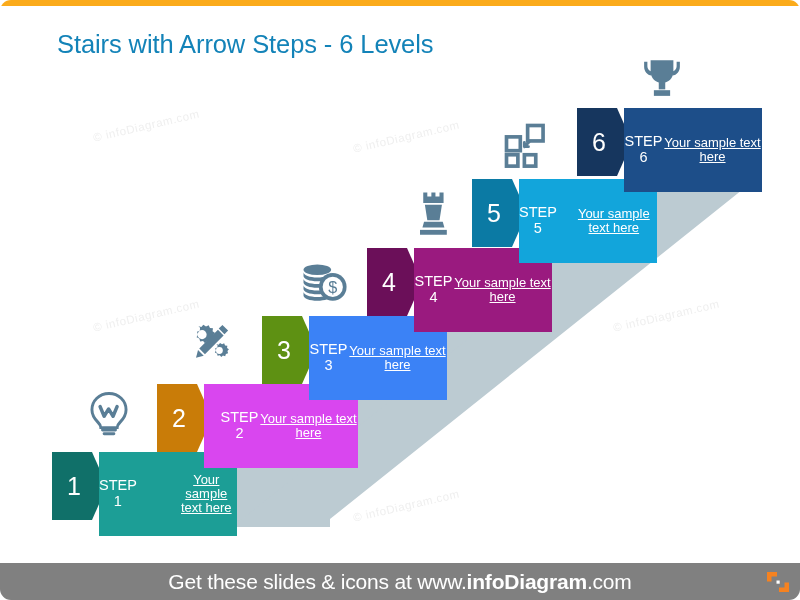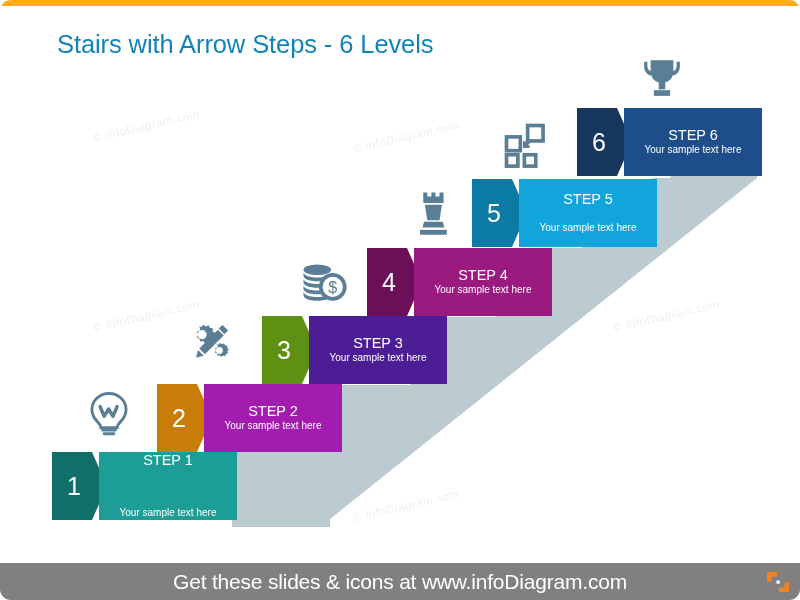--- a/index.html
+++ b/index.html
@@ -97,37 +97,38 @@
     color: #ffffff;
     font-size: 25px;
     font-family: "Liberation Sans", sans-serif;
     z-index: 3;
   }
   .step .body {
     position: absolute;
     left: 47px;
     top: 0;
     width: 138px;
-    height: 68px;
+    height: 84px;
     display: flex;
-    flex-direction: column;
+    flex-direction: row;
     align-items: center;
     justify-content: center;
     color: #ffffff;
-    text-align: left;
+    text-align: center;
     line-height: 1.08;
     z-index: 2;
   }
   .step .body .hd {
     font-size: 14.5px;
     margin-bottom: 1px;
   }
   .step .body .tx {
-    font-size: 10px;
+    font-size: 13px;
     max-width: 125px;
+    text-decoration: underline;
   }
 
   
   .step-icon {
     position: absolute;
     width: 52px;
     height: 52px;
   }
   .step-icon svg {
     width: 100%;
@@ -147,21 +148,21 @@
     align-items: center;
     justify-content: center;
   }
   .footer-text {
     color: #ffffff;
     font-size: 21px;
     font-family: "Liberation Sans", sans-serif;
     letter-spacing: -0.2px;
     white-space: nowrap;
   }
-  .footer-text b { font-weight: normal; }
+  .footer-text b { font-weight: bold; }
   .footer-logo {
     position: absolute;
     right: 9px;
     top: 50%;
     transform: translateY(-50%);
     width: 26px;
     height: 26px;
   }
 </style>
 </head>
@@ -205,21 +206,21 @@
           <path d="M26 57.5 h12" stroke-linecap="round"></path>
         </g>
         <path d="M21 24 l5 12 5.5-9 5.5 9 5-12" fill="none" stroke="#5A7E96" stroke-width="4.2" stroke-linejoin="round" stroke-linecap="round"></path>
       </svg>
     </div>
 
     <div class="step" style="left:157px; top:384px;">
       <svg class="arrow-head" viewBox="0 0 55 68" preserveAspectRatio="none">
         <polygon points="0,0 40,0 55,34 40,68 0,68" fill="#C97C08"></polygon>
       </svg>
-      <div class="body" style="background:#a21caf;">
+      <div class="body" style="background:#d946ef;padding-left:16px;">
         <div class="hd">STEP 2</div>
         <div class="tx">Your sample text here</div>
       </div>
       <div class="num">2</div>
     </div>
     <div class="step-icon" style="left:183px; top:318px;">
       <svg viewBox="0 0 64 64">
         <g fill="#5A7E96">
           <path d="M19 10 l3.6 1.2 2.4-2.9 3.3 2.1 3.3-1.6 1.6 3.5 3.7 .3 -.5 3.7 3 2.2 -2.4 2.9 1.1 3.5 -3.6 1.1 -1.1 3.6 -3.6-1 -2.7 2.5 -2.4-2.9 -3.6 .6 -1-3.6 -3.4-1.5 1.7-3.3 -1.2-3.5 3.5-1.3 .3-3.6z"></path>
           <circle cx="23.5" cy="20.5" r="5.6" fill="#ffffff"></circle>
@@ -229,21 +230,21 @@
           <path d="M43 14.5 l7 7 -23 23 -7-7z"></path>
           <path d="M18.5 39.5 l7 7 -9.5 2.5z"></path>
         </g>
       </svg>
     </div>
 
     <div class="step" style="left:262px; top:316px;">
       <svg class="arrow-head" viewBox="0 0 55 68" preserveAspectRatio="none">
         <polygon points="0,0 40,0 55,34 40,68 0,68" fill="#5E9113"></polygon>
       </svg>
-      <div class="body" style="background:#4c1d95;">
+      <div class="body" style="background:#3b82f6;">
         <div class="hd">STEP 3</div>
         <div class="tx">Your sample text here</div>
       </div>
       <div class="num">3</div>
     </div>
     <div class="step-icon" style="left:297px; top:256px;">
       <svg viewBox="0 0 64 64">
         <g fill="#5A7E96">
           <ellipse cx="25" cy="17" rx="17" ry="6.5"></ellipse>
           <path d="M8 20 v4.5 c0 3.6 7.6 6.5 17 6.5 s17-2.9 17-6.5 V20 c0 3.6-7.6 6.5-17 6.5 S8 23.6 8 20z"></path>

